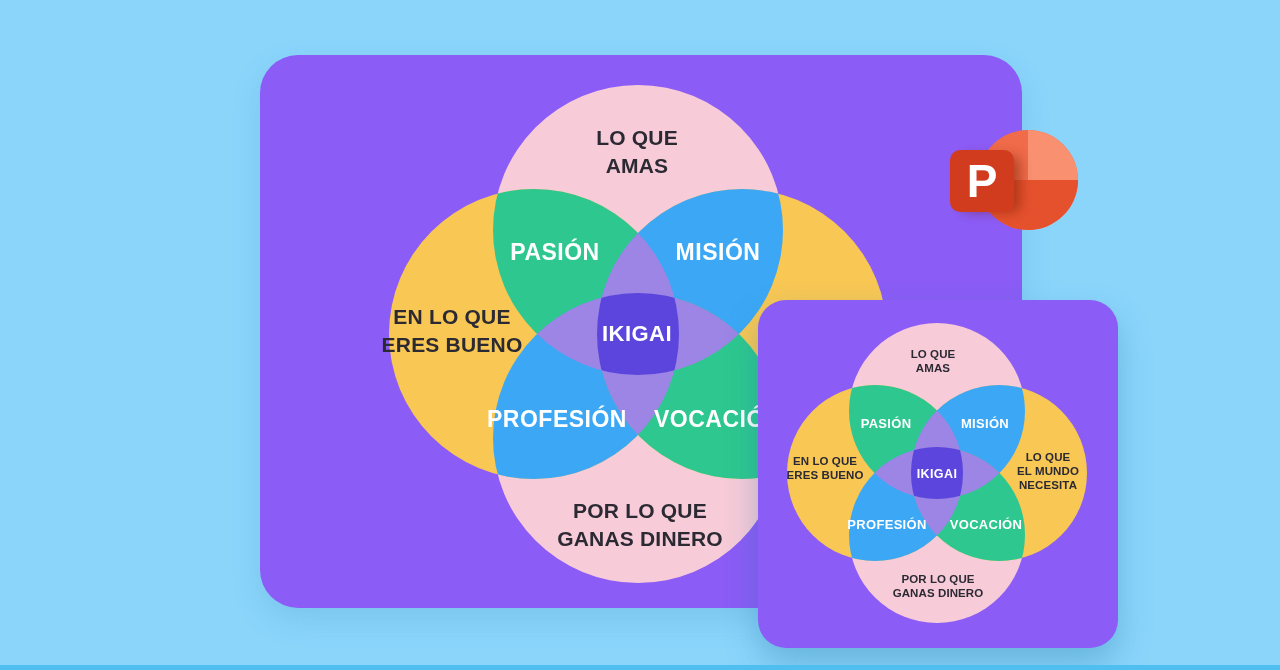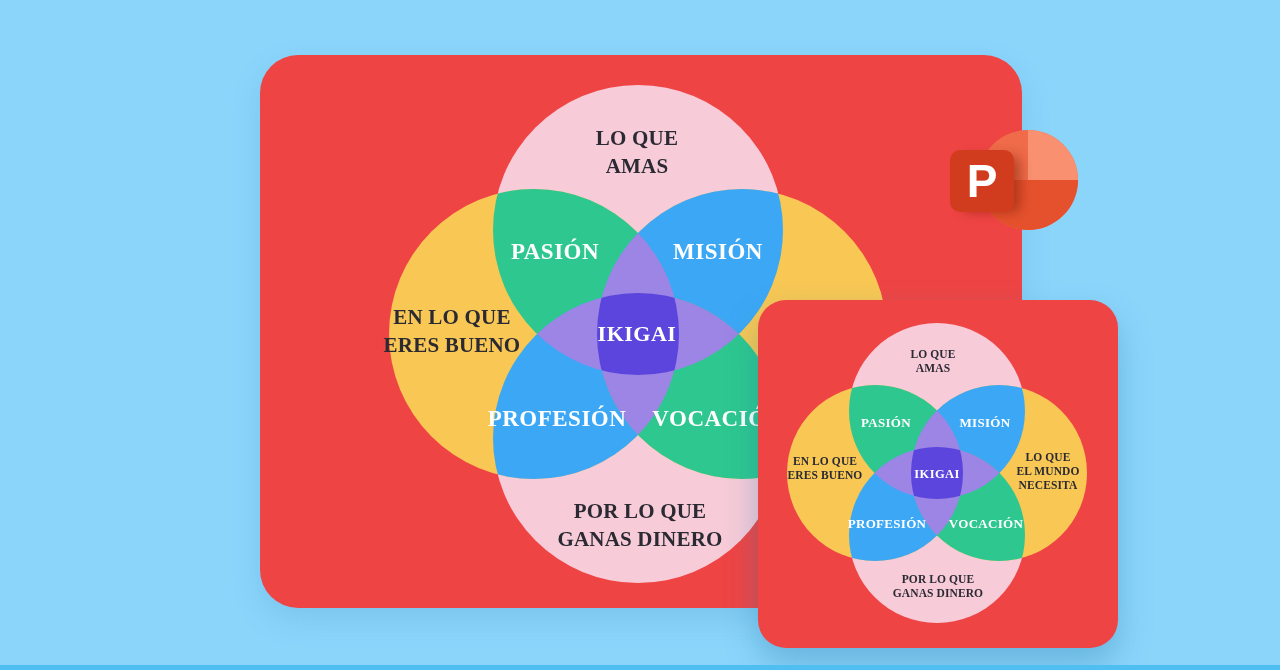--- a/index.html
+++ b/index.html
@@ -3,21 +3,21 @@
 <meta charset="utf-8">
 <style>
   html,body{margin:0;padding:0;background:#6db9e0;}
   .stage{
     position:relative;width:1280px;height:670px;overflow:hidden;
     background:#8BD5FB;
     font-family:"Liberation Sans", sans-serif;
   }
   .bottom-bar{position:absolute;left:0;bottom:0;width:100%;height:5px;background:#4FBFF2;}
 
-  .card{position:absolute;background:#ef4444;font-family:Liberation Serif, serif;}
+  .card{position:absolute;background:#8b5cf6;}
   .card-big{
     left:260px;top:55px;width:762px;height:553px;border-radius:38px;
     box-shadow:0 12px 30px rgba(40,120,170,.16);
   }
   .card-small{
     left:758px;top:300px;width:360px;height:348px;border-radius:28px;
     box-shadow:0 16px 32px rgba(36,120,170,.35);
   }
   .venn{position:absolute;left:0;top:0;width:100%;height:100%;}
 

